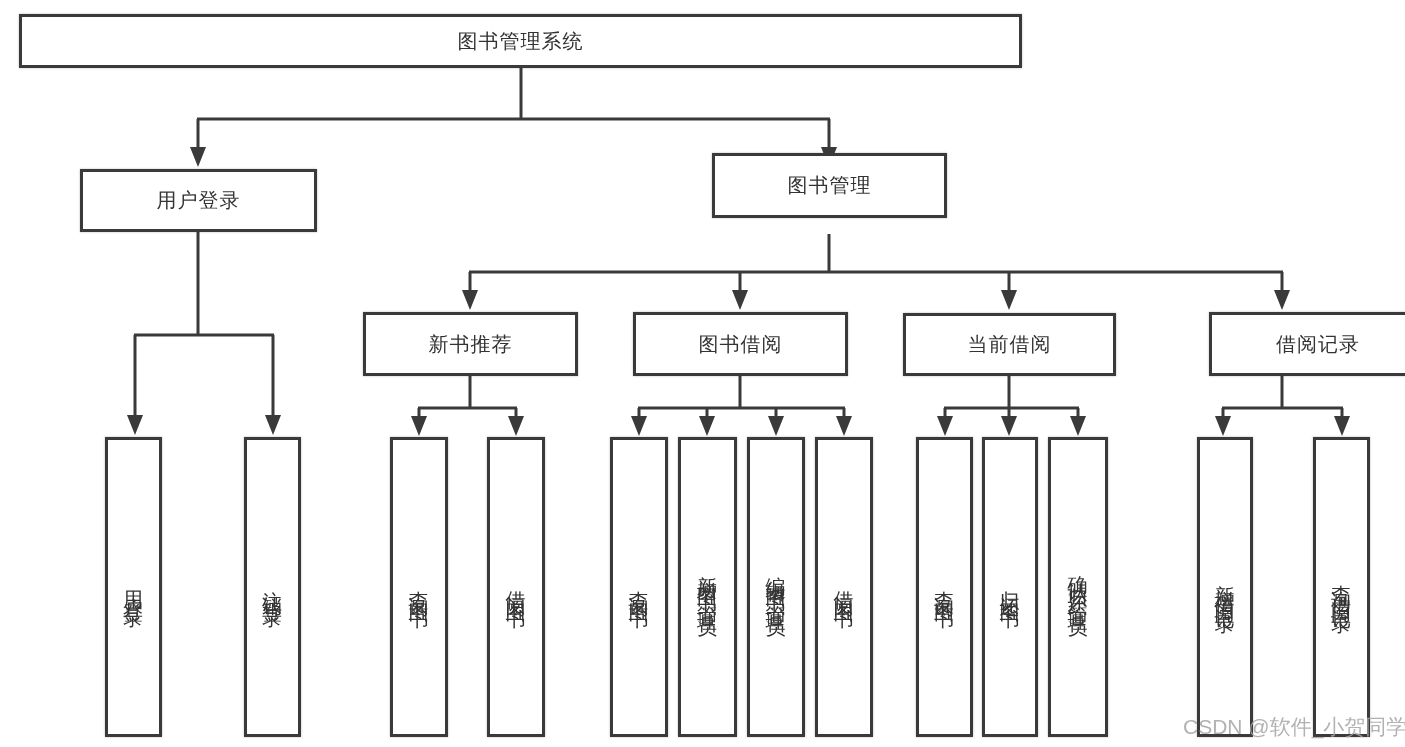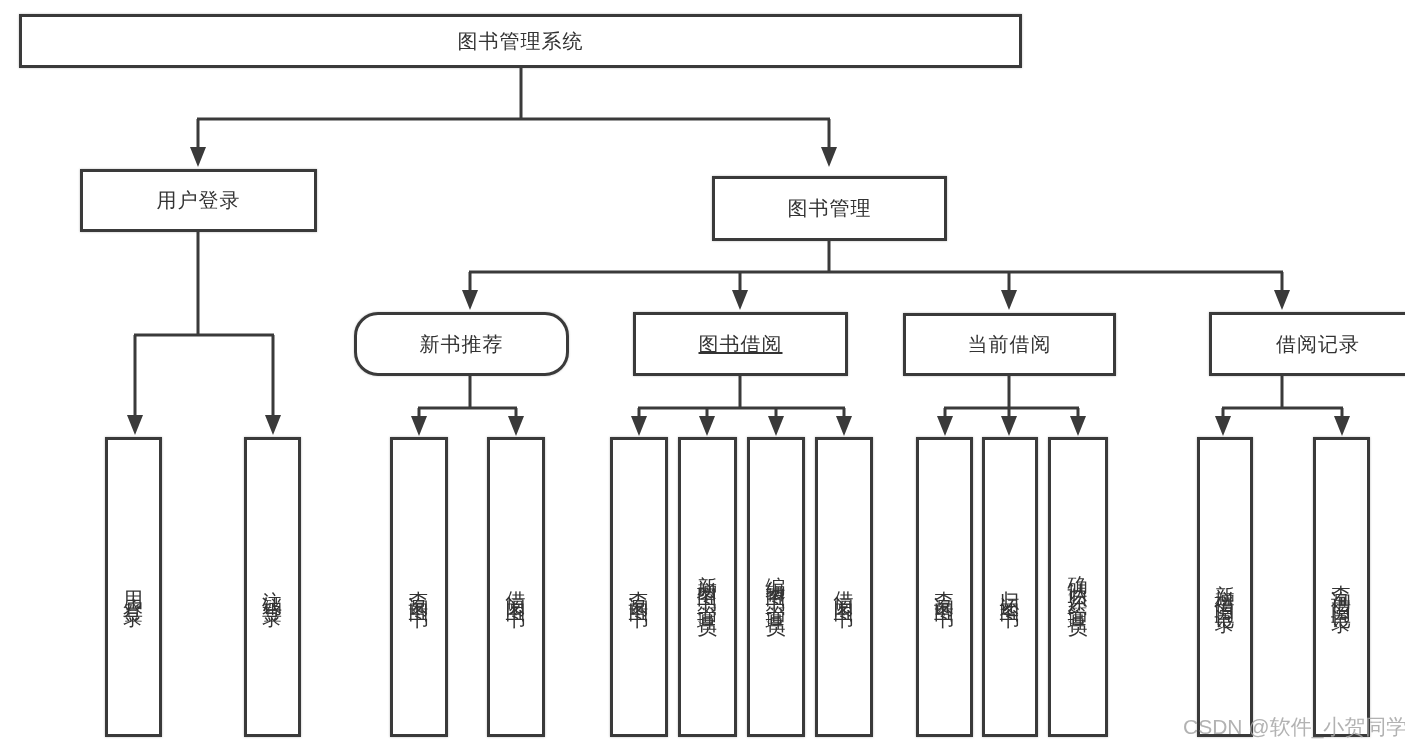--- a/index.html
+++ b/index.html
@@ -73,24 +73,24 @@
       <polygon points="1001,416 1017,416 1009,436"></polygon>
       <polygon points="1070,416 1086,416 1078,436"></polygon>
       <polygon points="1215,416 1231,416 1223,436"></polygon>
       <polygon points="1334,416 1350,416 1342,436"></polygon>
     </g>
   </svg>
 
   <div class="node" style="left:19px; top:14px; width:1003px; height:54px;">图书管理系统</div>
 
   <div class="node" style="left:80px; top:169px; width:237px; height:63px;">用户登录</div>
-  <div class="node" style="left:712px; top:176px; width:235px; height:65px;">图书管理</div>
+  <div class="node" style="left:712px; top:153px; width:235px; height:65px;">图书管理</div>
 
-  <div class="node" style="left:354px; top:312px; width:215px; height:64px;border-radius:24px;">新书推荐</div>
-  <div class="node" style="left:633px; top:312px; width:215px; height:64px;text-decoration:underline;">图书借阅</div>
+  <div class="node" style="left:363px; top:312px; width:215px; height:64px;">新书推荐</div>
+  <div class="node" style="left:633px; top:312px; width:215px; height:64px;">图书借阅</div>
   <div class="node" style="left:903px; top:313px; width:213px; height:63px;font-family:Liberation Mono, monospace;">当前借阅</div>
   <div class="node" style="left:1173px; top:312px; width:218px; height:64px;margin-left:36px;">借阅记录</div>
 
   <div class="node leaf" style="left:105px; top:437px; width:57px; height:300px;">用户登录</div>
   <div class="node leaf" style="left:244px; top:437px; width:57px; height:300px;">注销登录</div>
 
   <div class="node leaf" style="left:390px; top:437px; width:58px; height:300px;">查询图书</div>
   <div class="node leaf" style="left:487px; top:437px; width:58px; height:300px;">借阅图书</div>
 
   <div class="node leaf" style="left:610px; top:437px; width:58px; height:300px;">查询图书</div>

